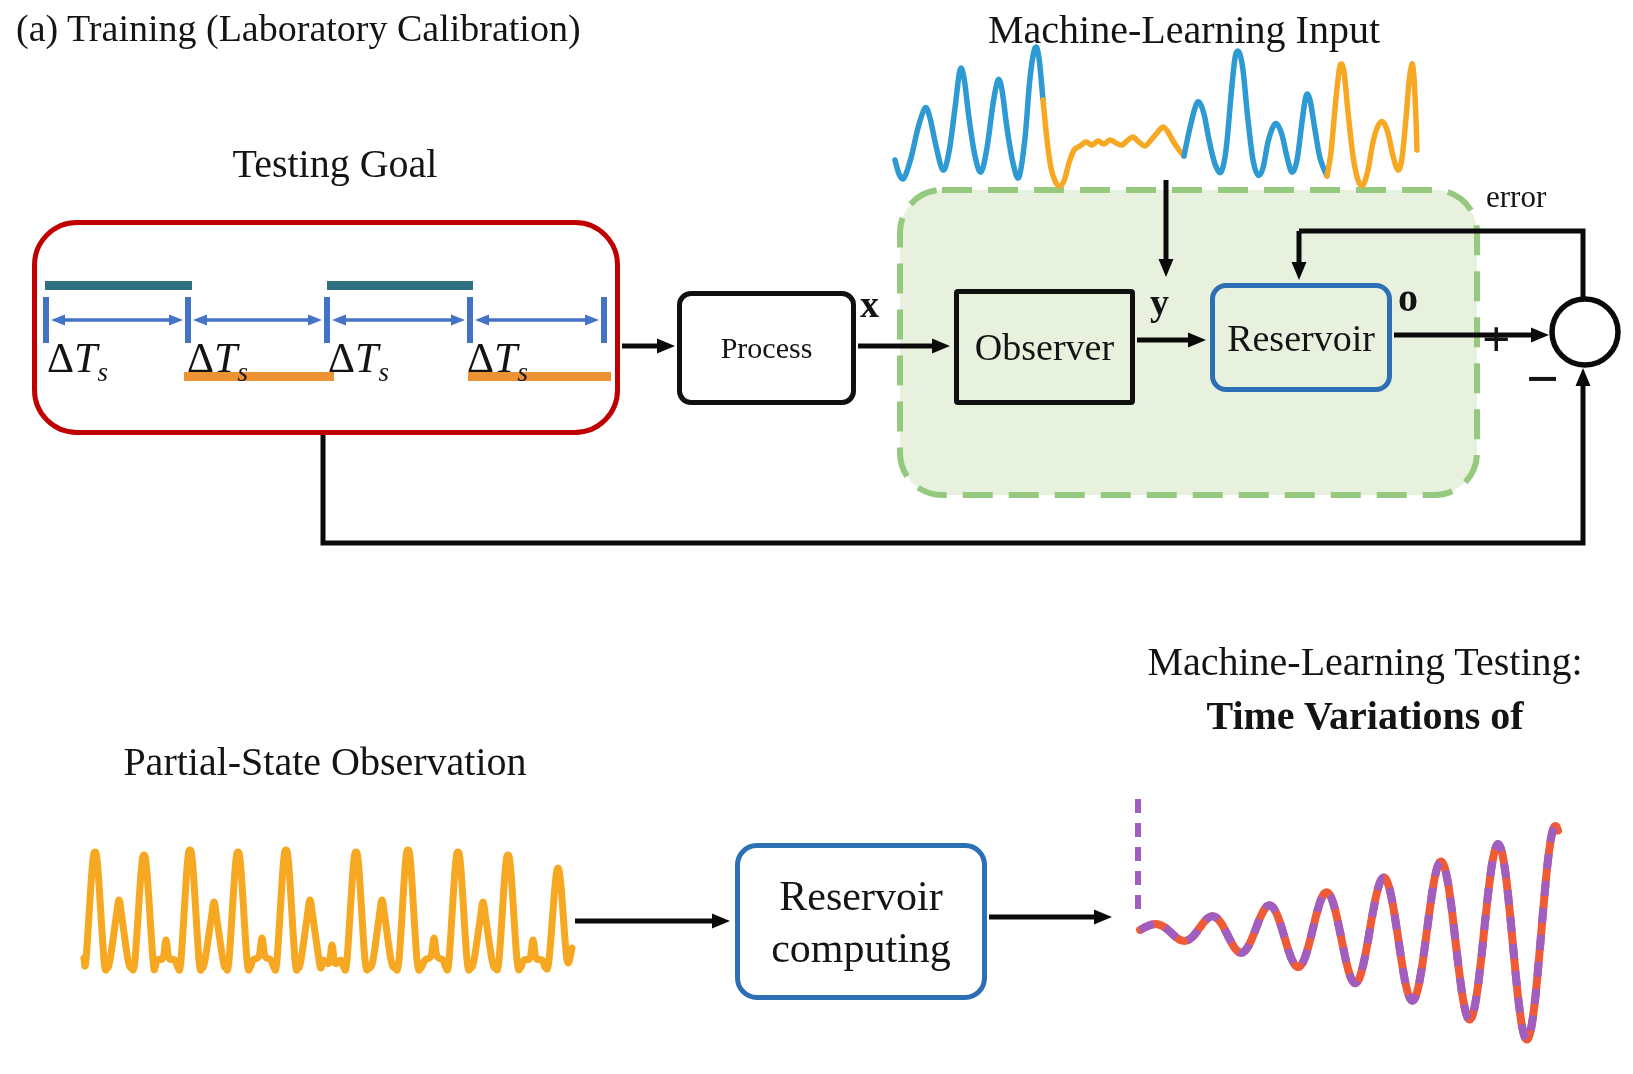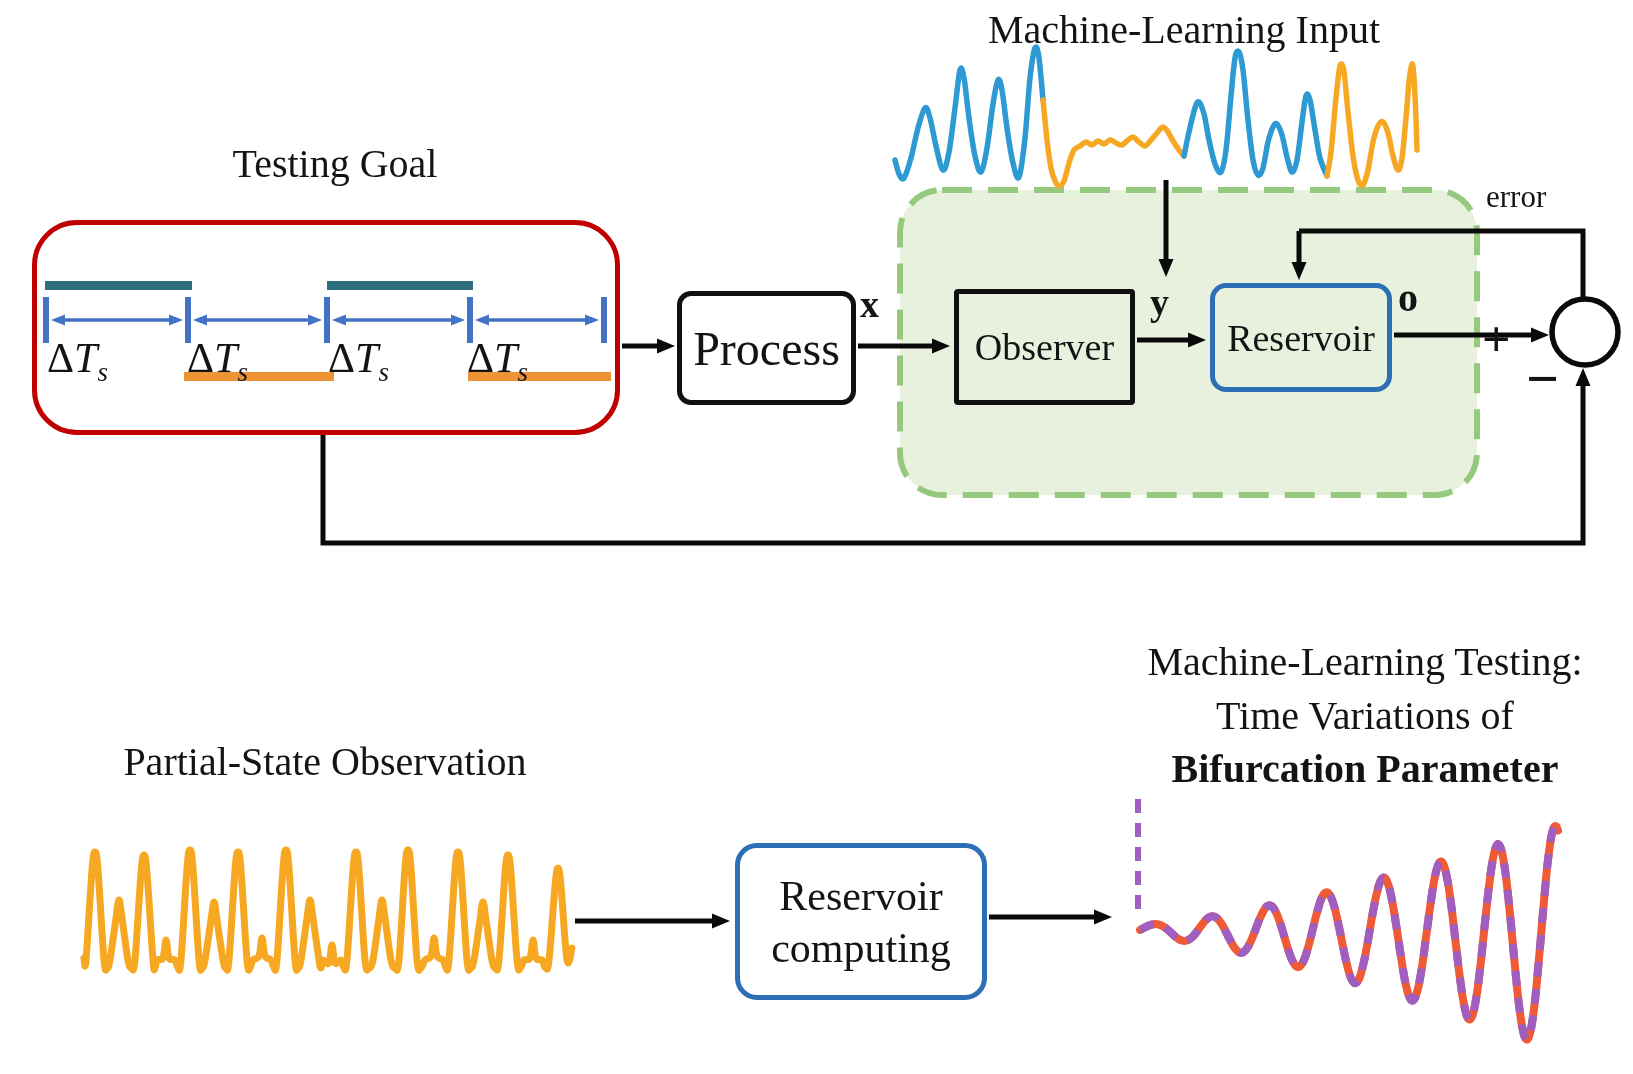--- a/index.html
+++ b/index.html
@@ -20,25 +20,25 @@
   #lbl-x{left:860px;top:284px;font-size:38px;font-weight:bold;}
   #lbl-y{left:1150px;top:282px;font-size:38px;font-weight:bold;}
   #lbl-o{left:1398px;top:276px;font-size:40px;font-weight:bold;}
   #lbl-error{left:1486px;top:180px;font-size:31px;}
   #lbl-plus{left:1482px;top:312px;font-size:50px;font-weight:bold;}
   #lbl-minus{left:1526px;top:348px;font-size:58px;font-weight:bold;}
   #title-b{left:16px;top:590px;font-size:38px;}
   #input-l1{left:85px;top:694px;width:480px;font-size:40px;}
   #input-l2{left:85px;top:740px;width:480px;font-size:40px;}
   #out-l1{left:1105px;top:640px;width:520px;font-size:40px;}
-  #out-l2{left:1105px;top:694px;width:520px;font-size:40px;font-weight:normal;}
+  #out-l2{left:1105px;top:694px;width:520px;font-size:40px;font-weight:bold;}
   #out-l3{left:1105px;top:747px;width:520px;font-size:40px;font-weight:bold;}
   .box{position:absolute;box-sizing:border-box;display:flex;align-items:center;justify-content:center;background:transparent;}
   #red-box{left:32px;top:220px;width:588px;height:215px;border:5px solid #c00000;border-radius:45px;}
-  #box-process{left:677px;top:291px;width:179px;height:114px;border:5px solid #101010;border-radius:14px;font-size:48px;}
+  #box-process{left:677px;top:291px;width:179px;height:114px;border:5px solid #101010;border-radius:14px;font-size:30px;}
   #box-observer{left:954px;top:289px;width:181px;height:116px;border:5px solid #101010;border-radius:4px;font-size:38px;}
   #box-reservoir{left:1210px;top:283px;width:182px;height:109px;border:5px solid #2d6fb5;border-radius:16px;font-size:38px;}
   #box-rescomp{left:735px;top:843px;width:252px;height:157px;border:5px solid #2d6fb5;border-radius:22px;
                font-size:42px;line-height:52px;flex-direction:column;}
 </style>
 </head>
 <body>
 
 <div id="stage">
   <svg id="gfx" viewBox="0 0 1633 1074">
@@ -88,20 +88,21 @@
       <path d="M895,160 C895.7,162.3 897.5,171.0 899,174 C900.5,177.0 902.0,180.7 904,178 C906.0,175.3 908.7,166.3 911,158 C913.3,149.7 915.7,136.3 918,128 C920.3,119.7 923.0,109.7 925,108 C927.0,106.3 928.2,111.7 930,118 C931.8,124.3 933.8,137.3 936,146 C938.2,154.7 940.8,169.0 943,170 C945.2,171.0 947.0,162.3 949,152 C951.0,141.7 953.2,121.7 955,108 C956.8,94.3 958.5,75.0 960,70 C961.5,65.0 962.5,70.0 964,78 C965.5,86.0 967.2,105.0 969,118 C970.8,131.0 973.0,147.0 975,156 C977.0,165.0 979.0,173.3 981,172 C983.0,170.7 985.0,159.3 987,148 C989.0,136.7 991.2,115.3 993,104 C994.8,92.7 996.5,82.3 998,80 C999.5,77.7 1000.5,82.0 1002,90 C1003.5,98.0 1005.2,115.8 1007,128 C1008.8,140.2 1011.0,154.8 1013,163 C1015.0,171.2 1017.0,181.2 1019,177 C1021.0,172.8 1023.2,154.5 1025,138 C1026.8,121.5 1028.3,93.0 1030,78 C1031.7,63.0 1033.5,51.3 1035,48 C1036.5,44.7 1037.7,49.3 1039,58 C1040.3,66.7 1042.3,93.0 1043,100" fill="none" stroke="#2d9ad3" stroke-width="5.5" stroke-linecap="round" stroke-linejoin="round"></path>
       <path d="M1043,100 C1043.7,106.7 1045.7,128.7 1047,140 C1048.3,151.3 1049.7,161.2 1051,168 C1052.3,174.8 1053.7,178.0 1055,181 C1056.3,184.0 1057.5,186.0 1059,186 C1060.5,186.0 1062.3,184.8 1064,181 C1065.7,177.2 1067.3,168.2 1069,163 C1070.7,157.8 1072.2,152.8 1074,150 C1075.8,147.2 1078.0,147.3 1080,146 C1082.0,144.7 1084.0,142.2 1086,142 C1088.0,141.8 1090.0,145.2 1092,145 C1094.0,144.8 1096.0,141.2 1098,141 C1100.0,140.8 1102.0,144.2 1104,144 C1106.0,143.8 1108.0,140.2 1110,140 C1112.0,139.8 1114.0,142.2 1116,143 C1118.0,143.8 1120.0,145.5 1122,145 C1124.0,144.5 1126.2,141.3 1128,140 C1129.8,138.7 1131.2,136.7 1133,137 C1134.8,137.3 1137.0,140.5 1139,142 C1141.0,143.5 1143.0,146.3 1145,146 C1147.0,145.7 1149.0,142.2 1151,140 C1153.0,137.8 1155.0,135.2 1157,133 C1159.0,130.8 1161.2,127.2 1163,127 C1164.8,126.8 1166.3,129.7 1168,132 C1169.7,134.3 1171.2,138.0 1173,141 C1174.8,144.0 1177.2,147.5 1179,150 C1180.8,152.5 1183.2,155.0 1184,156" fill="none" stroke="#f7a823" stroke-width="5.5" stroke-linecap="round" stroke-linejoin="round"></path>
       <path d="M1184,156 C1184.8,152.0 1187.2,140.0 1189,132 C1190.8,124.0 1193.3,113.0 1195,108 C1196.7,103.0 1197.5,101.0 1199,102 C1200.5,103.0 1202.3,107.7 1204,114 C1205.7,120.3 1207.2,131.7 1209,140 C1210.8,148.3 1213.0,158.7 1215,164 C1217.0,169.3 1219.2,174.3 1221,172 C1222.8,169.7 1224.3,162.7 1226,150 C1227.7,137.3 1229.5,111.3 1231,96 C1232.5,80.7 1233.7,65.3 1235,58 C1236.3,50.7 1237.7,50.0 1239,52 C1240.3,54.0 1241.5,58.7 1243,70 C1244.5,81.3 1246.3,105.0 1248,120 C1249.7,135.0 1251.3,150.8 1253,160 C1254.7,169.2 1256.3,173.7 1258,175 C1259.7,176.3 1261.3,173.5 1263,168 C1264.7,162.5 1266.3,148.8 1268,142 C1269.7,135.2 1271.5,130.0 1273,127 C1274.5,124.0 1275.5,122.7 1277,124 C1278.5,125.3 1280.3,129.5 1282,135 C1283.7,140.5 1285.3,150.8 1287,157 C1288.7,163.2 1290.3,171.5 1292,172 C1293.7,172.5 1295.3,168.3 1297,160 C1298.7,151.7 1300.5,132.7 1302,122 C1303.5,111.3 1304.7,99.7 1306,96 C1307.3,92.3 1308.5,94.3 1310,100 C1311.5,105.7 1313.3,120.3 1315,130 C1316.7,139.7 1318.0,150.3 1320,158 C1322.0,165.7 1325.8,173.0 1327,176" fill="none" stroke="#2d9ad3" stroke-width="5.5" stroke-linecap="round" stroke-linejoin="round"></path>
       <path d="M1327,176 C1327.7,172.0 1329.5,165.0 1331,152 C1332.5,139.0 1334.5,112.3 1336,98 C1337.5,83.7 1338.7,70.3 1340,66 C1341.3,61.7 1342.7,64.3 1344,72 C1345.3,79.7 1346.5,98.0 1348,112 C1349.5,126.0 1351.3,144.7 1353,156 C1354.7,167.3 1356.3,175.2 1358,180 C1359.7,184.8 1361.3,186.7 1363,185 C1364.7,183.3 1366.3,177.2 1368,170 C1369.7,162.8 1371.3,149.3 1373,142 C1374.7,134.7 1376.3,129.3 1378,126 C1379.7,122.7 1381.3,120.8 1383,122 C1384.7,123.2 1386.3,127.3 1388,133 C1389.7,138.7 1391.3,149.8 1393,156 C1394.7,162.2 1396.5,169.7 1398,170 C1399.5,170.3 1400.7,166.7 1402,158 C1403.3,149.3 1404.8,130.7 1406,118 C1407.2,105.3 1408.0,91.0 1409,82 C1410.0,73.0 1411.2,64.7 1412,64 C1412.8,63.3 1413.3,68.7 1414,78 C1414.7,87.3 1415.5,108.0 1416,120 C1416.5,132.0 1416.8,145.0 1417,150" fill="none" stroke="#f7a823" stroke-width="5.5" stroke-linecap="round" stroke-linejoin="round"></path>
       <path d="M84,958 C84.3,958.3 84.7,974.7 86,960 C87.3,945.3 90.5,888.0 92,870 C93.5,852.0 94.0,852.0 95,852 C96.0,852.0 96.5,852.0 98,870 C99.5,888.0 102.5,943.7 104,960 C105.5,976.3 106.0,968.0 107,968 C108.0,968.0 108.5,968.3 110,960 C111.5,951.7 114.5,928.0 116,918 C117.5,908.0 118.0,900.0 119,900 C120.0,900.0 120.5,908.0 122,918 C123.5,928.0 126.4,951.7 128,960 C129.6,968.3 130.3,968.0 131.5,968 C132.7,968.0 133.4,975.8 135,960 C136.6,944.2 139.5,890.5 141,873 C142.5,855.5 143.0,855.0 144,855 C145.0,855.0 145.5,855.5 147,873 C148.5,890.5 151.7,944.2 153,960 C154.3,975.8 154.3,968.0 155,968 C155.7,968.0 155.7,961.7 157,960 C158.3,958.3 161.5,961.3 163,958 C164.5,954.7 165.0,940.0 166,940 C167.0,940.0 167.5,954.7 169,958 C170.5,961.3 173.5,958.3 175,960 C176.5,961.7 177.0,968.0 178,968 C179.0,968.0 179.5,976.7 181,960 C182.5,943.3 185.5,886.3 187,868 C188.5,849.7 189.0,850.0 190,850 C191.0,850.0 191.5,849.7 193,868 C194.5,886.3 197.5,943.3 199,960 C200.5,976.7 201.0,968.0 202,968 C203.0,968.0 203.5,968.0 205,960 C206.5,952.0 209.5,929.7 211,920 C212.5,910.3 213.0,902.0 214,902 C215.0,902.0 215.5,910.3 217,920 C218.5,929.7 221.5,952.0 223,960 C224.5,968.0 225.0,968.0 226,968 C227.0,968.0 227.5,976.3 229,960 C230.5,943.7 233.5,888.0 235,870 C236.5,852.0 237.0,852.0 238,852 C239.0,852.0 239.5,852.0 241,870 C242.5,888.0 245.5,943.7 247,960 C248.5,976.3 249.0,968.0 250,968 C251.0,968.0 251.5,962.0 253,960 C254.5,958.0 257.5,959.7 259,956 C260.5,952.3 261.0,938.0 262,938 C263.0,938.0 263.5,952.3 265,956 C266.5,959.7 269.5,958.0 271,960 C272.5,962.0 273.0,968.0 274,968 C275.0,968.0 275.5,976.7 277,960 C278.5,943.3 281.5,886.3 283,868 C284.5,849.7 285.0,850.0 286,850 C287.0,850.0 287.5,849.7 289,868 C290.5,886.3 293.5,943.3 295,960 C296.5,976.7 297.0,968.0 298,968 C299.0,968.0 299.5,968.3 301,960 C302.5,951.7 305.5,928.0 307,918 C308.5,908.0 309.0,900.0 310,900 C311.0,900.0 311.5,908.0 313,918 C314.5,928.0 317.7,951.7 319,960 C320.3,968.3 320.3,968.0 321,968 C321.7,968.0 321.7,960.8 323,960 C324.3,959.2 327.5,965.5 329,963 C330.5,960.5 331.0,945.0 332,945 C333.0,945.0 333.5,960.5 335,963 C336.5,965.5 339.5,959.2 341,960 C342.5,960.8 343.0,968.0 344,968 C345.0,968.0 345.5,976.3 347,960 C348.5,943.7 351.5,888.0 353,870 C354.5,852.0 355.0,852.0 356,852 C357.0,852.0 357.5,852.0 359,870 C360.5,888.0 363.3,943.7 365,960 C366.7,976.3 367.7,968.0 369,968 C370.3,968.0 371.3,968.3 373,960 C374.7,951.7 377.5,928.0 379,918 C380.5,908.0 381.0,900.0 382,900 C383.0,900.0 383.5,908.0 385,918 C386.5,928.0 389.3,951.7 391,960 C392.7,968.3 393.7,968.0 395,968 C396.3,968.0 397.3,976.7 399,960 C400.7,943.3 403.5,886.3 405,868 C406.5,849.7 407.0,850.0 408,850 C409.0,850.0 409.5,849.7 411,868 C412.5,886.3 415.3,943.3 417,960 C418.7,976.7 419.7,968.0 421,968 C422.3,968.0 423.3,962.0 425,960 C426.7,958.0 429.5,959.7 431,956 C432.5,952.3 433.0,938.0 434,938 C435.0,938.0 435.5,952.3 437,956 C438.5,959.7 441.5,958.0 443,960 C444.5,962.0 445.0,968.0 446,968 C447.0,968.0 447.5,976.3 449,960 C450.5,943.7 453.5,888.0 455,870 C456.5,852.0 457.0,852.0 458,852 C459.0,852.0 459.5,852.0 461,870 C462.5,888.0 465.4,943.7 467,960 C468.6,976.3 469.3,968.0 470.5,968 C471.7,968.0 472.4,968.0 474,960 C475.6,952.0 478.5,929.7 480,920 C481.5,910.3 482.0,902.0 483,902 C484.0,902.0 484.5,910.3 486,920 C487.5,929.7 490.4,952.0 492,960 C493.6,968.0 494.3,968.0 495.5,968 C496.7,968.0 497.4,975.8 499,960 C500.6,944.2 503.5,890.5 505,873 C506.5,855.5 507.0,855.0 508,855 C509.0,855.0 509.5,855.5 511,873 C512.5,890.5 515.4,944.2 517,960 C518.6,975.8 519.3,968.0 520.5,968 C521.7,968.0 522.4,961.7 524,960 C525.6,958.3 528.5,961.3 530,958 C531.5,954.7 532.0,940.0 533,940 C534.0,940.0 534.5,954.7 536,958 C537.5,961.3 540.4,958.3 542,960 C543.6,961.7 544.3,968.0 545.5,968 C546.7,968.0 547.4,973.7 549,960 C550.6,946.3 553.5,901.3 555,886 C556.5,870.7 557.0,868.0 558,868 C559.0,868.0 559.5,870.7 561,886 C562.5,901.3 565.2,949.7 567,960 C568.8,970.3 571.2,950.0 572,948" fill="none" stroke="#f7a823" stroke-width="7" stroke-linecap="round" stroke-linejoin="round"></path>
       <path d="M1140,930 C1140.3,929.9 1141.1,929.4 1141.7,929.1 C1142.3,928.8 1142.9,928.4 1143.5,928.1 C1144.1,927.8 1144.6,927.5 1145.2,927.2 C1145.8,926.9 1146.4,926.7 1147,926.4 C1147.6,926.1 1148.1,925.8 1148.7,925.6 C1149.3,925.4 1149.9,925.2 1150.5,925 C1151.1,924.8 1151.6,924.6 1152.2,924.5 C1152.8,924.4 1153.3,924.3 1153.9,924.2 C1154.5,924.1 1155.1,924.1 1155.7,924.1 C1156.3,924.1 1156.8,924.1 1157.4,924.2 C1158.0,924.3 1158.6,924.4 1159.2,924.6 C1159.8,924.8 1160.3,925.0 1160.9,925.2 C1161.5,925.5 1162.0,925.8 1162.6,926.1 C1163.2,926.4 1163.8,926.8 1164.4,927.2 C1165.0,927.6 1165.5,928.0 1166.1,928.4 C1166.7,928.8 1167.3,929.4 1167.9,929.9 C1168.5,930.4 1169.0,930.9 1169.6,931.4 C1170.2,931.9 1170.7,932.5 1171.3,933 C1171.9,933.5 1172.5,934.1 1173.1,934.6 C1173.7,935.1 1174.2,935.7 1174.8,936.2 C1175.4,936.7 1176.0,937.2 1176.6,937.6 C1177.2,938.0 1177.7,938.5 1178.3,938.9 C1178.9,939.3 1179.5,939.5 1180.1,939.8 C1180.7,940.1 1181.2,940.3 1181.8,940.5 C1182.4,940.7 1182.9,940.8 1183.5,940.9 C1184.1,941.0 1184.7,941.0 1185.3,940.9 C1185.9,940.8 1186.4,940.7 1187,940.5 C1187.6,940.3 1188.2,940.0 1188.8,939.7 C1189.4,939.4 1189.9,939.0 1190.5,938.5 C1191.1,938.0 1191.7,937.5 1192.3,937 C1192.9,936.5 1193.4,935.9 1194,935.2 C1194.6,934.6 1195.1,933.8 1195.7,933.1 C1196.3,932.4 1196.9,931.6 1197.5,930.8 C1198.1,930.0 1198.6,929.2 1199.2,928.4 C1199.8,927.6 1200.4,926.8 1201,926 C1201.6,925.2 1202.1,924.4 1202.7,923.7 C1203.3,923.0 1203.8,922.3 1204.4,921.6 C1205.0,920.9 1205.6,920.3 1206.2,919.7 C1206.8,919.1 1207.3,918.6 1207.9,918.1 C1208.5,917.6 1209.1,917.3 1209.7,917 C1210.3,916.7 1210.8,916.5 1211.4,916.4 C1212.0,916.3 1212.6,916.3 1213.2,916.4 C1213.8,916.5 1214.3,916.6 1214.9,916.9 C1215.5,917.1 1216.0,917.4 1216.6,917.9 C1217.2,918.4 1217.8,919.0 1218.4,919.6 C1219.0,920.2 1219.5,920.9 1220.1,921.7 C1220.7,922.5 1221.3,923.4 1221.9,924.3 C1222.5,925.2 1223.0,926.3 1223.6,927.3 C1224.2,928.3 1224.7,929.5 1225.3,930.6 C1225.9,931.7 1226.5,932.9 1227.1,934 C1227.7,935.1 1228.2,936.4 1228.8,937.5 C1229.4,938.6 1230.0,939.8 1230.6,940.9 C1231.2,942.0 1231.7,943.1 1232.3,944.1 C1232.9,945.1 1233.4,946.1 1234,947 C1234.6,947.9 1235.2,948.6 1235.8,949.3 C1236.4,950.0 1236.9,950.6 1237.5,951.1 C1238.1,951.6 1238.7,952.0 1239.3,952.3 C1239.9,952.6 1240.4,952.7 1241,952.7 C1241.6,952.7 1242.2,952.6 1242.8,952.4 C1243.4,952.2 1243.9,951.8 1244.5,951.3 C1245.1,950.8 1245.6,950.1 1246.2,949.4 C1246.8,948.6 1247.4,947.8 1248,946.8 C1248.6,945.8 1249.1,944.7 1249.7,943.5 C1250.3,942.3 1250.9,941.0 1251.5,939.7 C1252.1,938.4 1252.6,936.9 1253.2,935.5 C1253.8,934.1 1254.4,932.6 1255,931.1 C1255.6,929.6 1256.1,928.0 1256.7,926.5 C1257.3,925.0 1257.8,923.5 1258.4,922 C1259.0,920.5 1259.6,919.1 1260.2,917.7 C1260.8,916.4 1261.3,915.1 1261.9,913.9 C1262.5,912.7 1263.1,911.6 1263.7,910.6 C1264.3,909.6 1264.8,908.7 1265.4,908 C1266.0,907.3 1266.5,906.6 1267.1,906.2 C1267.7,905.8 1268.3,905.5 1268.9,905.4 C1269.5,905.3 1270.0,905.4 1270.6,905.6 C1271.2,905.8 1271.8,906.2 1272.4,906.7 C1273.0,907.3 1273.5,908.0 1274.1,908.9 C1274.7,909.8 1275.2,910.8 1275.8,912 C1276.4,913.2 1277.0,914.5 1277.6,916 C1278.2,917.5 1278.7,919.1 1279.3,920.7 C1279.9,922.4 1280.5,924.1 1281.1,925.9 C1281.7,927.7 1282.2,929.7 1282.8,931.6 C1283.4,933.5 1284.0,935.5 1284.6,937.5 C1285.2,939.5 1285.7,941.5 1286.3,943.4 C1286.9,945.3 1287.4,947.2 1288,949 C1288.6,950.8 1289.2,952.6 1289.8,954.2 C1290.4,955.8 1290.9,957.3 1291.5,958.7 C1292.1,960.1 1292.7,961.3 1293.3,962.4 C1293.9,963.5 1294.4,964.4 1295,965.1 C1295.6,965.8 1296.2,966.3 1296.8,966.6 C1297.4,966.9 1297.9,967.1 1298.5,967 C1299.1,966.9 1299.6,966.6 1300.2,966.1 C1300.8,965.6 1301.4,964.8 1302,963.9 C1302.6,963.0 1303.1,961.9 1303.7,960.6 C1304.3,959.3 1304.9,957.8 1305.5,956.1 C1306.1,954.5 1306.6,952.6 1307.2,950.7 C1307.8,948.8 1308.3,946.7 1308.9,944.5 C1309.5,942.3 1310.1,940.0 1310.7,937.7 C1311.3,935.4 1311.8,933.0 1312.4,930.6 C1313.0,928.2 1313.6,925.9 1314.2,923.5 C1314.8,921.1 1315.3,918.8 1315.9,916.5 C1316.5,914.3 1317.1,912.0 1317.7,910 C1318.3,908.0 1318.8,906.0 1319.4,904.2 C1320.0,902.4 1320.5,900.7 1321.1,899.3 C1321.7,897.9 1322.3,896.6 1322.9,895.6 C1323.5,894.6 1324.0,893.8 1324.6,893.2 C1325.2,892.7 1325.8,892.3 1326.4,892.3 C1327.0,892.3 1327.5,892.5 1328.1,892.9 C1328.7,893.3 1329.2,894.0 1329.8,894.9 C1330.4,895.8 1331.0,897.1 1331.6,898.5 C1332.2,899.9 1332.7,901.5 1333.3,903.4 C1333.9,905.3 1334.5,907.4 1335.1,909.6 C1335.7,911.8 1336.2,914.3 1336.8,916.8 C1337.4,919.3 1337.9,922.1 1338.5,924.8 C1339.1,927.5 1339.7,930.4 1340.3,933.2 C1340.9,936.1 1341.4,939.0 1342,941.9 C1342.6,944.8 1343.2,947.7 1343.8,950.5 C1344.4,953.3 1344.9,956.0 1345.5,958.6 C1346.1,961.2 1346.7,963.7 1347.3,966 C1347.9,968.3 1348.4,970.4 1349,972.3 C1349.6,974.2 1350.1,976.0 1350.7,977.4 C1351.3,978.8 1351.9,980.0 1352.5,980.9 C1353.1,981.8 1353.6,982.4 1354.2,982.8 C1354.8,983.1 1355.4,983.3 1356,983 C1356.6,982.8 1357.1,982.1 1357.7,981.3 C1358.3,980.4 1358.9,979.3 1359.5,977.9 C1360.1,976.5 1360.6,974.7 1361.2,972.7 C1361.8,970.7 1362.3,968.5 1362.9,966.1 C1363.5,963.7 1364.1,960.9 1364.7,958.1 C1365.3,955.3 1365.8,952.3 1366.4,949.2 C1367.0,946.1 1367.6,942.8 1368.2,939.5 C1368.8,936.2 1369.3,932.8 1369.9,929.4 C1370.5,926.0 1371.0,922.6 1371.6,919.3 C1372.2,916.0 1372.8,912.7 1373.4,909.6 C1374.0,906.5 1374.5,903.5 1375.1,900.7 C1375.7,897.9 1376.3,895.2 1376.9,892.8 C1377.5,890.4 1378.0,888.2 1378.6,886.3 C1379.2,884.4 1379.7,882.8 1380.3,881.5 C1380.9,880.2 1381.5,879.1 1382.1,878.5 C1382.7,877.9 1383.2,877.6 1383.8,877.6 C1384.4,877.6 1385.0,878.0 1385.6,878.7 C1386.2,879.4 1386.7,880.6 1387.3,882 C1387.9,883.4 1388.5,885.2 1389.1,887.2 C1389.7,889.3 1390.2,891.7 1390.8,894.3 C1391.4,896.9 1391.9,899.9 1392.5,903 C1393.1,906.1 1393.7,909.5 1394.3,913 C1394.9,916.5 1395.4,920.2 1396,924 C1396.6,927.8 1397.2,931.7 1397.8,935.6 C1398.4,939.5 1398.9,943.4 1399.5,947.3 C1400.1,951.2 1400.7,955.1 1401.3,958.8 C1401.9,962.5 1402.4,966.2 1403,969.6 C1403.6,973.0 1404.1,976.4 1404.7,979.4 C1405.3,982.4 1405.9,985.2 1406.5,987.6 C1407.1,990.0 1407.6,992.2 1408.2,994 C1408.8,995.8 1409.4,997.3 1410,998.4 C1410.6,999.5 1411.1,1000.2 1411.7,1000.5 C1412.3,1000.8 1412.8,1000.8 1413.4,1000.3 C1414.0,999.8 1414.6,998.9 1415.2,997.6 C1415.8,996.3 1416.3,994.7 1416.9,992.7 C1417.5,990.7 1418.1,988.2 1418.7,985.5 C1419.3,982.8 1419.8,979.6 1420.4,976.3 C1421.0,973.0 1421.6,969.3 1422.2,965.5 C1422.8,961.7 1423.3,957.6 1423.9,953.5 C1424.5,949.4 1425.0,945.0 1425.6,940.6 C1426.2,936.2 1426.8,931.7 1427.4,927.3 C1428.0,922.9 1428.5,918.4 1429.1,914.1 C1429.7,909.8 1430.3,905.4 1430.9,901.4 C1431.5,897.4 1432.0,893.5 1432.6,889.9 C1433.2,886.3 1433.7,882.8 1434.3,879.8 C1434.9,876.8 1435.5,874.0 1436.1,871.7 C1436.7,869.4 1437.2,867.4 1437.8,865.8 C1438.4,864.2 1439.0,863.0 1439.6,862.3 C1440.2,861.6 1440.7,861.4 1441.3,861.6 C1441.9,861.8 1442.4,862.4 1443,863.5 C1443.6,864.6 1444.2,866.1 1444.8,868.1 C1445.4,870.1 1445.9,872.5 1446.5,875.3 C1447.1,878.1 1447.7,881.3 1448.3,884.8 C1448.9,888.3 1449.4,892.2 1450,896.3 C1450.6,900.4 1451.2,904.9 1451.8,909.5 C1452.4,914.1 1452.9,918.9 1453.5,923.8 C1454.1,928.7 1454.6,933.7 1455.2,938.7 C1455.8,943.7 1456.4,948.8 1457,953.8 C1457.6,958.8 1458.1,963.7 1458.7,968.4 C1459.3,973.1 1459.9,977.7 1460.5,982 C1461.1,986.3 1461.6,990.5 1462.2,994.2 C1462.8,997.9 1463.4,1001.4 1464,1004.4 C1464.6,1007.4 1465.1,1010.1 1465.7,1012.2 C1466.3,1014.4 1466.8,1016.1 1467.4,1017.3 C1468.0,1018.5 1468.6,1019.3 1469.2,1019.5 C1469.8,1019.7 1470.3,1019.5 1470.9,1018.7 C1471.5,1017.9 1472.1,1016.7 1472.7,1014.9 C1473.3,1013.1 1473.8,1010.8 1474.4,1008.1 C1475.0,1005.4 1475.5,1002.2 1476.1,998.6 C1476.7,995.0 1477.3,991.0 1477.9,986.7 C1478.5,982.4 1479.0,977.7 1479.6,972.8 C1480.2,967.9 1480.8,962.6 1481.4,957.3 C1482.0,952.0 1482.5,946.4 1483.1,940.9 C1483.7,935.4 1484.2,929.8 1484.8,924.2 C1485.4,918.7 1486.0,913.0 1486.6,907.6 C1487.2,902.2 1487.7,896.9 1488.3,891.9 C1488.9,886.9 1489.5,882.1 1490.1,877.7 C1490.7,873.3 1491.2,869.2 1491.8,865.5 C1492.4,861.8 1493.0,858.5 1493.6,855.7 C1494.2,852.9 1494.7,850.5 1495.3,848.7 C1495.9,846.9 1496.4,845.6 1497,844.9 C1497.6,844.2 1498.2,844.1 1498.8,844.5 C1499.4,844.9 1499.9,845.9 1500.5,847.4 C1501.1,848.9 1501.7,851.0 1502.3,853.6 C1502.9,856.2 1503.4,859.4 1504,863 C1504.6,866.6 1505.2,870.7 1505.8,875.2 C1506.4,879.7 1506.9,884.6 1507.5,889.8 C1508.1,895.0 1508.6,900.6 1509.2,906.3 C1509.8,912.0 1510.4,918.1 1511,924.2 C1511.6,930.3 1512.1,936.5 1512.7,942.7 C1513.3,948.9 1513.9,955.2 1514.5,961.3 C1515.1,967.4 1515.6,973.5 1516.2,979.2 C1516.8,985.0 1517.3,990.6 1517.9,995.8 C1518.5,1001.0 1519.1,1005.9 1519.7,1010.4 C1520.3,1014.9 1520.8,1019.0 1521.4,1022.5 C1522.0,1026.0 1522.6,1029.2 1523.2,1031.7 C1523.8,1034.2 1524.3,1036.1 1524.9,1037.4 C1525.5,1038.7 1526.1,1039.5 1526.7,1039.6 C1527.3,1039.7 1527.8,1039.1 1528.4,1038 C1529.0,1036.9 1529.5,1035.1 1530.1,1032.8 C1530.7,1030.5 1531.3,1027.5 1531.9,1024 C1532.5,1020.5 1533.0,1016.4 1533.6,1011.9 C1534.2,1007.4 1534.8,1002.3 1535.4,996.9 C1536.0,991.5 1536.5,985.6 1537.1,979.6 C1537.7,973.6 1538.2,967.1 1538.8,960.6 C1539.4,954.1 1540.0,947.3 1540.6,940.5 C1541.2,933.7 1541.7,926.8 1542.3,920 C1542.9,913.3 1543.5,906.5 1544.1,900 C1544.7,893.5 1545.2,887.2 1545.8,881.2 C1546.4,875.2 1546.9,869.5 1547.5,864.2 C1548.1,859.0 1548.7,854.0 1549.3,849.7 C1549.9,845.4 1550.4,841.5 1551,838.3 C1551.6,835.1 1552.2,832.4 1552.8,830.4 C1553.4,828.4 1553.9,827.1 1554.5,826.4 C1555.1,825.7 1555.7,825.7 1556.3,826.4 C1556.9,827.1 1557.7,829.8 1558,830.5" fill="none" stroke="#ef5b36" stroke-width="8" stroke-linecap="round"></path>
       <path d="M1140,930 C1140.3,929.9 1141.1,929.4 1141.7,929.1 C1142.3,928.8 1142.9,928.4 1143.5,928.1 C1144.1,927.8 1144.6,927.5 1145.2,927.2 C1145.8,926.9 1146.4,926.7 1147,926.4 C1147.6,926.1 1148.1,925.8 1148.7,925.6 C1149.3,925.4 1149.9,925.2 1150.5,925 C1151.1,924.8 1151.6,924.6 1152.2,924.5 C1152.8,924.4 1153.3,924.3 1153.9,924.2 C1154.5,924.1 1155.1,924.1 1155.7,924.1 C1156.3,924.1 1156.8,924.1 1157.4,924.2 C1158.0,924.3 1158.6,924.4 1159.2,924.6 C1159.8,924.8 1160.3,925.0 1160.9,925.2 C1161.5,925.5 1162.0,925.8 1162.6,926.1 C1163.2,926.4 1163.8,926.8 1164.4,927.2 C1165.0,927.6 1165.5,928.0 1166.1,928.4 C1166.7,928.8 1167.3,929.4 1167.9,929.9 C1168.5,930.4 1169.0,930.9 1169.6,931.4 C1170.2,931.9 1170.7,932.5 1171.3,933 C1171.9,933.5 1172.5,934.1 1173.1,934.6 C1173.7,935.1 1174.2,935.7 1174.8,936.2 C1175.4,936.7 1176.0,937.2 1176.6,937.6 C1177.2,938.0 1177.7,938.5 1178.3,938.9 C1178.9,939.3 1179.5,939.5 1180.1,939.8 C1180.7,940.1 1181.2,940.3 1181.8,940.5 C1182.4,940.7 1182.9,940.8 1183.5,940.9 C1184.1,941.0 1184.7,941.0 1185.3,940.9 C1185.9,940.8 1186.4,940.7 1187,940.5 C1187.6,940.3 1188.2,940.0 1188.8,939.7 C1189.4,939.4 1189.9,939.0 1190.5,938.5 C1191.1,938.0 1191.7,937.5 1192.3,937 C1192.9,936.5 1193.4,935.9 1194,935.2 C1194.6,934.6 1195.1,933.8 1195.7,933.1 C1196.3,932.4 1196.9,931.6 1197.5,930.8 C1198.1,930.0 1198.6,929.2 1199.2,928.4 C1199.8,927.6 1200.4,926.8 1201,926 C1201.6,925.2 1202.1,924.4 1202.7,923.7 C1203.3,923.0 1203.8,922.3 1204.4,921.6 C1205.0,920.9 1205.6,920.3 1206.2,919.7 C1206.8,919.1 1207.3,918.6 1207.9,918.1 C1208.5,917.6 1209.1,917.3 1209.7,917 C1210.3,916.7 1210.8,916.5 1211.4,916.4 C1212.0,916.3 1212.6,916.3 1213.2,916.4 C1213.8,916.5 1214.3,916.6 1214.9,916.9 C1215.5,917.1 1216.0,917.4 1216.6,917.9 C1217.2,918.4 1217.8,919.0 1218.4,919.6 C1219.0,920.2 1219.5,920.9 1220.1,921.7 C1220.7,922.5 1221.3,923.4 1221.9,924.3 C1222.5,925.2 1223.0,926.3 1223.6,927.3 C1224.2,928.3 1224.7,929.5 1225.3,930.6 C1225.9,931.7 1226.5,932.9 1227.1,934 C1227.7,935.1 1228.2,936.4 1228.8,937.5 C1229.4,938.6 1230.0,939.8 1230.6,940.9 C1231.2,942.0 1231.7,943.1 1232.3,944.1 C1232.9,945.1 1233.4,946.1 1234,947 C1234.6,947.9 1235.2,948.6 1235.8,949.3 C1236.4,950.0 1236.9,950.6 1237.5,951.1 C1238.1,951.6 1238.7,952.0 1239.3,952.3 C1239.9,952.6 1240.4,952.7 1241,952.7 C1241.6,952.7 1242.2,952.6 1242.8,952.4 C1243.4,952.2 1243.9,951.8 1244.5,951.3 C1245.1,950.8 1245.6,950.1 1246.2,949.4 C1246.8,948.6 1247.4,947.8 1248,946.8 C1248.6,945.8 1249.1,944.7 1249.7,943.5 C1250.3,942.3 1250.9,941.0 1251.5,939.7 C1252.1,938.4 1252.6,936.9 1253.2,935.5 C1253.8,934.1 1254.4,932.6 1255,931.1 C1255.6,929.6 1256.1,928.0 1256.7,926.5 C1257.3,925.0 1257.8,923.5 1258.4,922 C1259.0,920.5 1259.6,919.1 1260.2,917.7 C1260.8,916.4 1261.3,915.1 1261.9,913.9 C1262.5,912.7 1263.1,911.6 1263.7,910.6 C1264.3,909.6 1264.8,908.7 1265.4,908 C1266.0,907.3 1266.5,906.6 1267.1,906.2 C1267.7,905.8 1268.3,905.5 1268.9,905.4 C1269.5,905.3 1270.0,905.4 1270.6,905.6 C1271.2,905.8 1271.8,906.2 1272.4,906.7 C1273.0,907.3 1273.5,908.0 1274.1,908.9 C1274.7,909.8 1275.2,910.8 1275.8,912 C1276.4,913.2 1277.0,914.5 1277.6,916 C1278.2,917.5 1278.7,919.1 1279.3,920.7 C1279.9,922.4 1280.5,924.1 1281.1,925.9 C1281.7,927.7 1282.2,929.7 1282.8,931.6 C1283.4,933.5 1284.0,935.5 1284.6,937.5 C1285.2,939.5 1285.7,941.5 1286.3,943.4 C1286.9,945.3 1287.4,947.2 1288,949 C1288.6,950.8 1289.2,952.6 1289.8,954.2 C1290.4,955.8 1290.9,957.3 1291.5,958.7 C1292.1,960.1 1292.7,961.3 1293.3,962.4 C1293.9,963.5 1294.4,964.4 1295,965.1 C1295.6,965.8 1296.2,966.3 1296.8,966.6 C1297.4,966.9 1297.9,967.1 1298.5,967 C1299.1,966.9 1299.6,966.6 1300.2,966.1 C1300.8,965.6 1301.4,964.8 1302,963.9 C1302.6,963.0 1303.1,961.9 1303.7,960.6 C1304.3,959.3 1304.9,957.8 1305.5,956.1 C1306.1,954.5 1306.6,952.6 1307.2,950.7 C1307.8,948.8 1308.3,946.7 1308.9,944.5 C1309.5,942.3 1310.1,940.0 1310.7,937.7 C1311.3,935.4 1311.8,933.0 1312.4,930.6 C1313.0,928.2 1313.6,925.9 1314.2,923.5 C1314.8,921.1 1315.3,918.8 1315.9,916.5 C1316.5,914.3 1317.1,912.0 1317.7,910 C1318.3,908.0 1318.8,906.0 1319.4,904.2 C1320.0,902.4 1320.5,900.7 1321.1,899.3 C1321.7,897.9 1322.3,896.6 1322.9,895.6 C1323.5,894.6 1324.0,893.8 1324.6,893.2 C1325.2,892.7 1325.8,892.3 1326.4,892.3 C1327.0,892.3 1327.5,892.5 1328.1,892.9 C1328.7,893.3 1329.2,894.0 1329.8,894.9 C1330.4,895.8 1331.0,897.1 1331.6,898.5 C1332.2,899.9 1332.7,901.5 1333.3,903.4 C1333.9,905.3 1334.5,907.4 1335.1,909.6 C1335.7,911.8 1336.2,914.3 1336.8,916.8 C1337.4,919.3 1337.9,922.1 1338.5,924.8 C1339.1,927.5 1339.7,930.4 1340.3,933.2 C1340.9,936.1 1341.4,939.0 1342,941.9 C1342.6,944.8 1343.2,947.7 1343.8,950.5 C1344.4,953.3 1344.9,956.0 1345.5,958.6 C1346.1,961.2 1346.7,963.7 1347.3,966 C1347.9,968.3 1348.4,970.4 1349,972.3 C1349.6,974.2 1350.1,976.0 1350.7,977.4 C1351.3,978.8 1351.9,980.0 1352.5,980.9 C1353.1,981.8 1353.6,982.4 1354.2,982.8 C1354.8,983.1 1355.4,983.3 1356,983 C1356.6,982.8 1357.1,982.1 1357.7,981.3 C1358.3,980.4 1358.9,979.3 1359.5,977.9 C1360.1,976.5 1360.6,974.7 1361.2,972.7 C1361.8,970.7 1362.3,968.5 1362.9,966.1 C1363.5,963.7 1364.1,960.9 1364.7,958.1 C1365.3,955.3 1365.8,952.3 1366.4,949.2 C1367.0,946.1 1367.6,942.8 1368.2,939.5 C1368.8,936.2 1369.3,932.8 1369.9,929.4 C1370.5,926.0 1371.0,922.6 1371.6,919.3 C1372.2,916.0 1372.8,912.7 1373.4,909.6 C1374.0,906.5 1374.5,903.5 1375.1,900.7 C1375.7,897.9 1376.3,895.2 1376.9,892.8 C1377.5,890.4 1378.0,888.2 1378.6,886.3 C1379.2,884.4 1379.7,882.8 1380.3,881.5 C1380.9,880.2 1381.5,879.1 1382.1,878.5 C1382.7,877.9 1383.2,877.6 1383.8,877.6 C1384.4,877.6 1385.0,878.0 1385.6,878.7 C1386.2,879.4 1386.7,880.6 1387.3,882 C1387.9,883.4 1388.5,885.2 1389.1,887.2 C1389.7,889.3 1390.2,891.7 1390.8,894.3 C1391.4,896.9 1391.9,899.9 1392.5,903 C1393.1,906.1 1393.7,909.5 1394.3,913 C1394.9,916.5 1395.4,920.2 1396,924 C1396.6,927.8 1397.2,931.7 1397.8,935.6 C1398.4,939.5 1398.9,943.4 1399.5,947.3 C1400.1,951.2 1400.7,955.1 1401.3,958.8 C1401.9,962.5 1402.4,966.2 1403,969.6 C1403.6,973.0 1404.1,976.4 1404.7,979.4 C1405.3,982.4 1405.9,985.2 1406.5,987.6 C1407.1,990.0 1407.6,992.2 1408.2,994 C1408.8,995.8 1409.4,997.3 1410,998.4 C1410.6,999.5 1411.1,1000.2 1411.7,1000.5 C1412.3,1000.8 1412.8,1000.8 1413.4,1000.3 C1414.0,999.8 1414.6,998.9 1415.2,997.6 C1415.8,996.3 1416.3,994.7 1416.9,992.7 C1417.5,990.7 1418.1,988.2 1418.7,985.5 C1419.3,982.8 1419.8,979.6 1420.4,976.3 C1421.0,973.0 1421.6,969.3 1422.2,965.5 C1422.8,961.7 1423.3,957.6 1423.9,953.5 C1424.5,949.4 1425.0,945.0 1425.6,940.6 C1426.2,936.2 1426.8,931.7 1427.4,927.3 C1428.0,922.9 1428.5,918.4 1429.1,914.1 C1429.7,909.8 1430.3,905.4 1430.9,901.4 C1431.5,897.4 1432.0,893.5 1432.6,889.9 C1433.2,886.3 1433.7,882.8 1434.3,879.8 C1434.9,876.8 1435.5,874.0 1436.1,871.7 C1436.7,869.4 1437.2,867.4 1437.8,865.8 C1438.4,864.2 1439.0,863.0 1439.6,862.3 C1440.2,861.6 1440.7,861.4 1441.3,861.6 C1441.9,861.8 1442.4,862.4 1443,863.5 C1443.6,864.6 1444.2,866.1 1444.8,868.1 C1445.4,870.1 1445.9,872.5 1446.5,875.3 C1447.1,878.1 1447.7,881.3 1448.3,884.8 C1448.9,888.3 1449.4,892.2 1450,896.3 C1450.6,900.4 1451.2,904.9 1451.8,909.5 C1452.4,914.1 1452.9,918.9 1453.5,923.8 C1454.1,928.7 1454.6,933.7 1455.2,938.7 C1455.8,943.7 1456.4,948.8 1457,953.8 C1457.6,958.8 1458.1,963.7 1458.7,968.4 C1459.3,973.1 1459.9,977.7 1460.5,982 C1461.1,986.3 1461.6,990.5 1462.2,994.2 C1462.8,997.9 1463.4,1001.4 1464,1004.4 C1464.6,1007.4 1465.1,1010.1 1465.7,1012.2 C1466.3,1014.4 1466.8,1016.1 1467.4,1017.3 C1468.0,1018.5 1468.6,1019.3 1469.2,1019.5 C1469.8,1019.7 1470.3,1019.5 1470.9,1018.7 C1471.5,1017.9 1472.1,1016.7 1472.7,1014.9 C1473.3,1013.1 1473.8,1010.8 1474.4,1008.1 C1475.0,1005.4 1475.5,1002.2 1476.1,998.6 C1476.7,995.0 1477.3,991.0 1477.9,986.7 C1478.5,982.4 1479.0,977.7 1479.6,972.8 C1480.2,967.9 1480.8,962.6 1481.4,957.3 C1482.0,952.0 1482.5,946.4 1483.1,940.9 C1483.7,935.4 1484.2,929.8 1484.8,924.2 C1485.4,918.7 1486.0,913.0 1486.6,907.6 C1487.2,902.2 1487.7,896.9 1488.3,891.9 C1488.9,886.9 1489.5,882.1 1490.1,877.7 C1490.7,873.3 1491.2,869.2 1491.8,865.5 C1492.4,861.8 1493.0,858.5 1493.6,855.7 C1494.2,852.9 1494.7,850.5 1495.3,848.7 C1495.9,846.9 1496.4,845.6 1497,844.9 C1497.6,844.2 1498.2,844.1 1498.8,844.5 C1499.4,844.9 1499.9,845.9 1500.5,847.4 C1501.1,848.9 1501.7,851.0 1502.3,853.6 C1502.9,856.2 1503.4,859.4 1504,863 C1504.6,866.6 1505.2,870.7 1505.8,875.2 C1506.4,879.7 1506.9,884.6 1507.5,889.8 C1508.1,895.0 1508.6,900.6 1509.2,906.3 C1509.8,912.0 1510.4,918.1 1511,924.2 C1511.6,930.3 1512.1,936.5 1512.7,942.7 C1513.3,948.9 1513.9,955.2 1514.5,961.3 C1515.1,967.4 1515.6,973.5 1516.2,979.2 C1516.8,985.0 1517.3,990.6 1517.9,995.8 C1518.5,1001.0 1519.1,1005.9 1519.7,1010.4 C1520.3,1014.9 1520.8,1019.0 1521.4,1022.5 C1522.0,1026.0 1522.6,1029.2 1523.2,1031.7 C1523.8,1034.2 1524.3,1036.1 1524.9,1037.4 C1525.5,1038.7 1526.1,1039.5 1526.7,1039.6 C1527.3,1039.7 1527.8,1039.1 1528.4,1038 C1529.0,1036.9 1529.5,1035.1 1530.1,1032.8 C1530.7,1030.5 1531.3,1027.5 1531.9,1024 C1532.5,1020.5 1533.0,1016.4 1533.6,1011.9 C1534.2,1007.4 1534.8,1002.3 1535.4,996.9 C1536.0,991.5 1536.5,985.6 1537.1,979.6 C1537.7,973.6 1538.2,967.1 1538.8,960.6 C1539.4,954.1 1540.0,947.3 1540.6,940.5 C1541.2,933.7 1541.7,926.8 1542.3,920 C1542.9,913.3 1543.5,906.5 1544.1,900 C1544.7,893.5 1545.2,887.2 1545.8,881.2 C1546.4,875.2 1546.9,869.5 1547.5,864.2 C1548.1,859.0 1548.7,854.0 1549.3,849.7 C1549.9,845.4 1550.4,841.5 1551,838.3 C1551.6,835.1 1552.2,832.4 1552.8,830.4 C1553.4,828.4 1553.9,827.1 1554.5,826.4 C1555.1,825.7 1555.7,825.7 1556.3,826.4 C1556.9,827.1 1557.7,829.8 1558,830.5" fill="none" stroke="#a05fc0" stroke-width="8" stroke-dasharray="15 12" stroke-linecap="butt"></path>
       <line x1="1138" y1="799" x2="1138" y2="917" stroke="#a05fc0" stroke-width="6" stroke-dasharray="14 10"></line>
     </svg>
 
+  <div class="lbl" id="title-a">(a) Training (Laboratory Calibration)</div>
   <div class="lbl ctr" id="ml-input-title">Machine-Learning Input</div>
   <div class="lbl ctr" id="learning-goal">Testing Goal</div>
 
   <div class="box" id="red-box" style="border-color: rgb(192, 0, 0);"></div>
 
   <div class="lbl dts" id="dts1"><span>Δ</span><i>T</i><sub>s</sub></div>
   <div class="lbl dts" id="dts2"><span>Δ</span><i>T</i><sub>s</sub></div>
   <div class="lbl dts" id="dts3"><span>Δ</span><i>T</i><sub>s</sub></div>
   <div class="lbl dts" id="dts4"><span>Δ</span><i>T</i><sub>s</sub></div>
 
@@ -122,14 +123,13 @@
   <div class="lbl" id="lbl-plus">+</div>
   <div class="lbl" id="lbl-minus">−</div>
 
   <div class="lbl ctr" id="input-l2">Partial-State Observation</div>
   <div class="box" id="box-rescomp" style="border-color: rgb(45, 111, 181);">
     <span>Reservoir</span>
     <span>computing</span>
   </div>
   <div class="lbl ctr" id="out-l1">Machine-Learning Testing:</div>
   <div class="lbl ctr" id="out-l2">Time Variations of</div>
-  <div class="lbl ctr" id="out-l3">Bifurcation Parameter</div>
 </div>
 
 </body></html>

